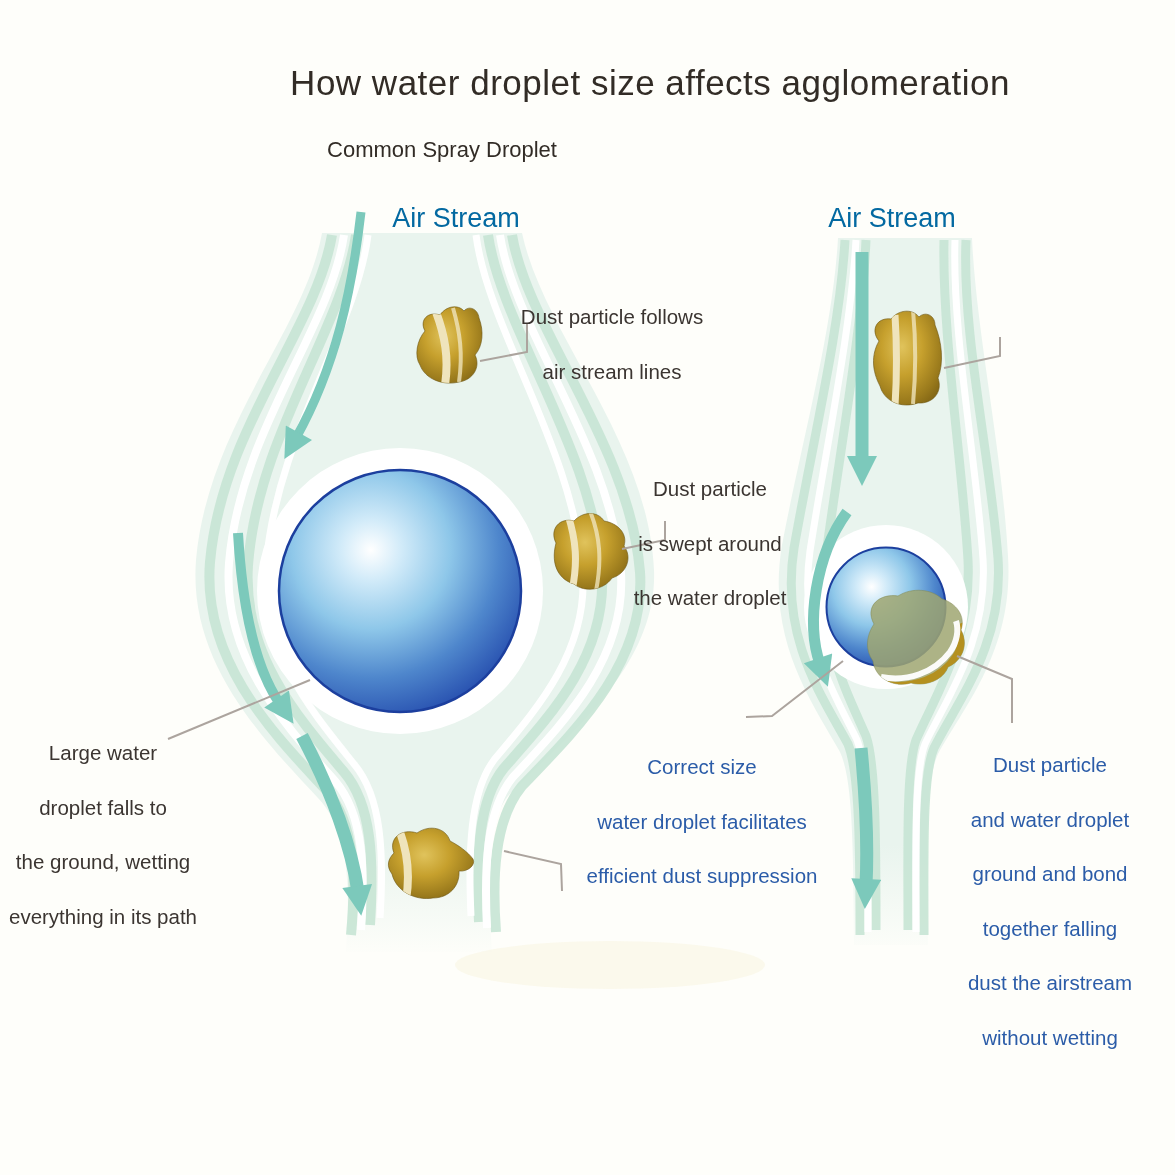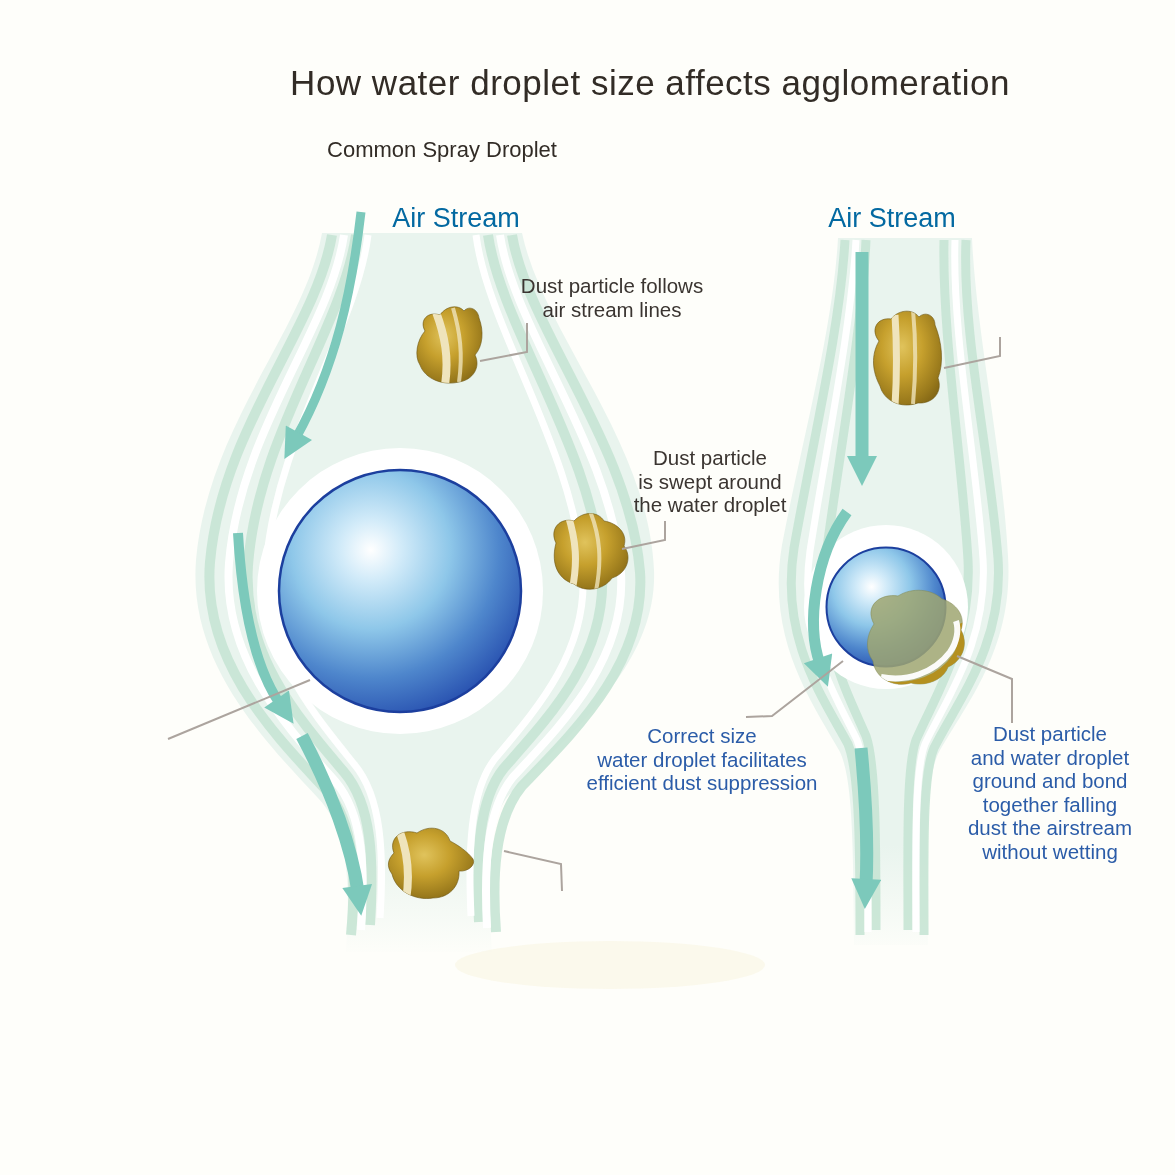--- a/index.html
+++ b/index.html
@@ -2,21 +2,21 @@
 <html><head>
 <meta charset="utf-8">
 <style>
   html,body{margin:0;padding:0;}
   body{font-family:"Liberation Sans", sans-serif;}
   .stage{
     position:relative;width:1175px;height:1175px;background:#FEFEFA;overflow:hidden;
   }
   .stage svg{position:absolute;left:0;top:0;}
   .txt{position:absolute;transform:translateX(-50%);text-align:center;white-space:nowrap;}
-  .txt .line{display:block;}
+  .txt .line{display:block;margin-top:31px;}
   .title{font-size:35px;color:#322C26;letter-spacing:.5px;}
   .subtitle{font-size:22px;color:#322C26;}
   .airstream{font-size:27px;color:#0369a1;}
   .note{font-size:20.5px;line-height:23.5px;color:#3B3531;}
   .note-blue{font-size:20.5px;line-height:23.5px;color:#2B5CA8;}
 </style>
 </head>
 <body>
 
 <div class="stage">
@@ -173,20 +173,26 @@
     <span class="line">Dust particle follows</span>
     <span class="line">air stream lines</span>
   </div>
 
   <div class="txt note" style="left:710px;top:446px;">
     <span class="line">Dust particle</span>
     <span class="line">is swept around</span>
     <span class="line">the water droplet</span>
   </div>
 
+  <div class="txt note" style="left:103px;top:710px;">
+    <span class="line">Large water</span>
+    <span class="line">droplet falls to</span>
+    <span class="line">the ground, wetting</span>
+    <span class="line">everything in its path</span>
+  </div>
 
   <div class="txt note-blue" style="left:702px;top:724px;">
     <span class="line">Correct size</span>
     <span class="line">water droplet facilitates</span>
     <span class="line">efficient dust suppression</span>
   </div>
 
   <div class="txt note-blue" style="left:1050px;top:722px;">
     <span class="line">Dust particle</span>
     <span class="line">and water droplet</span>

